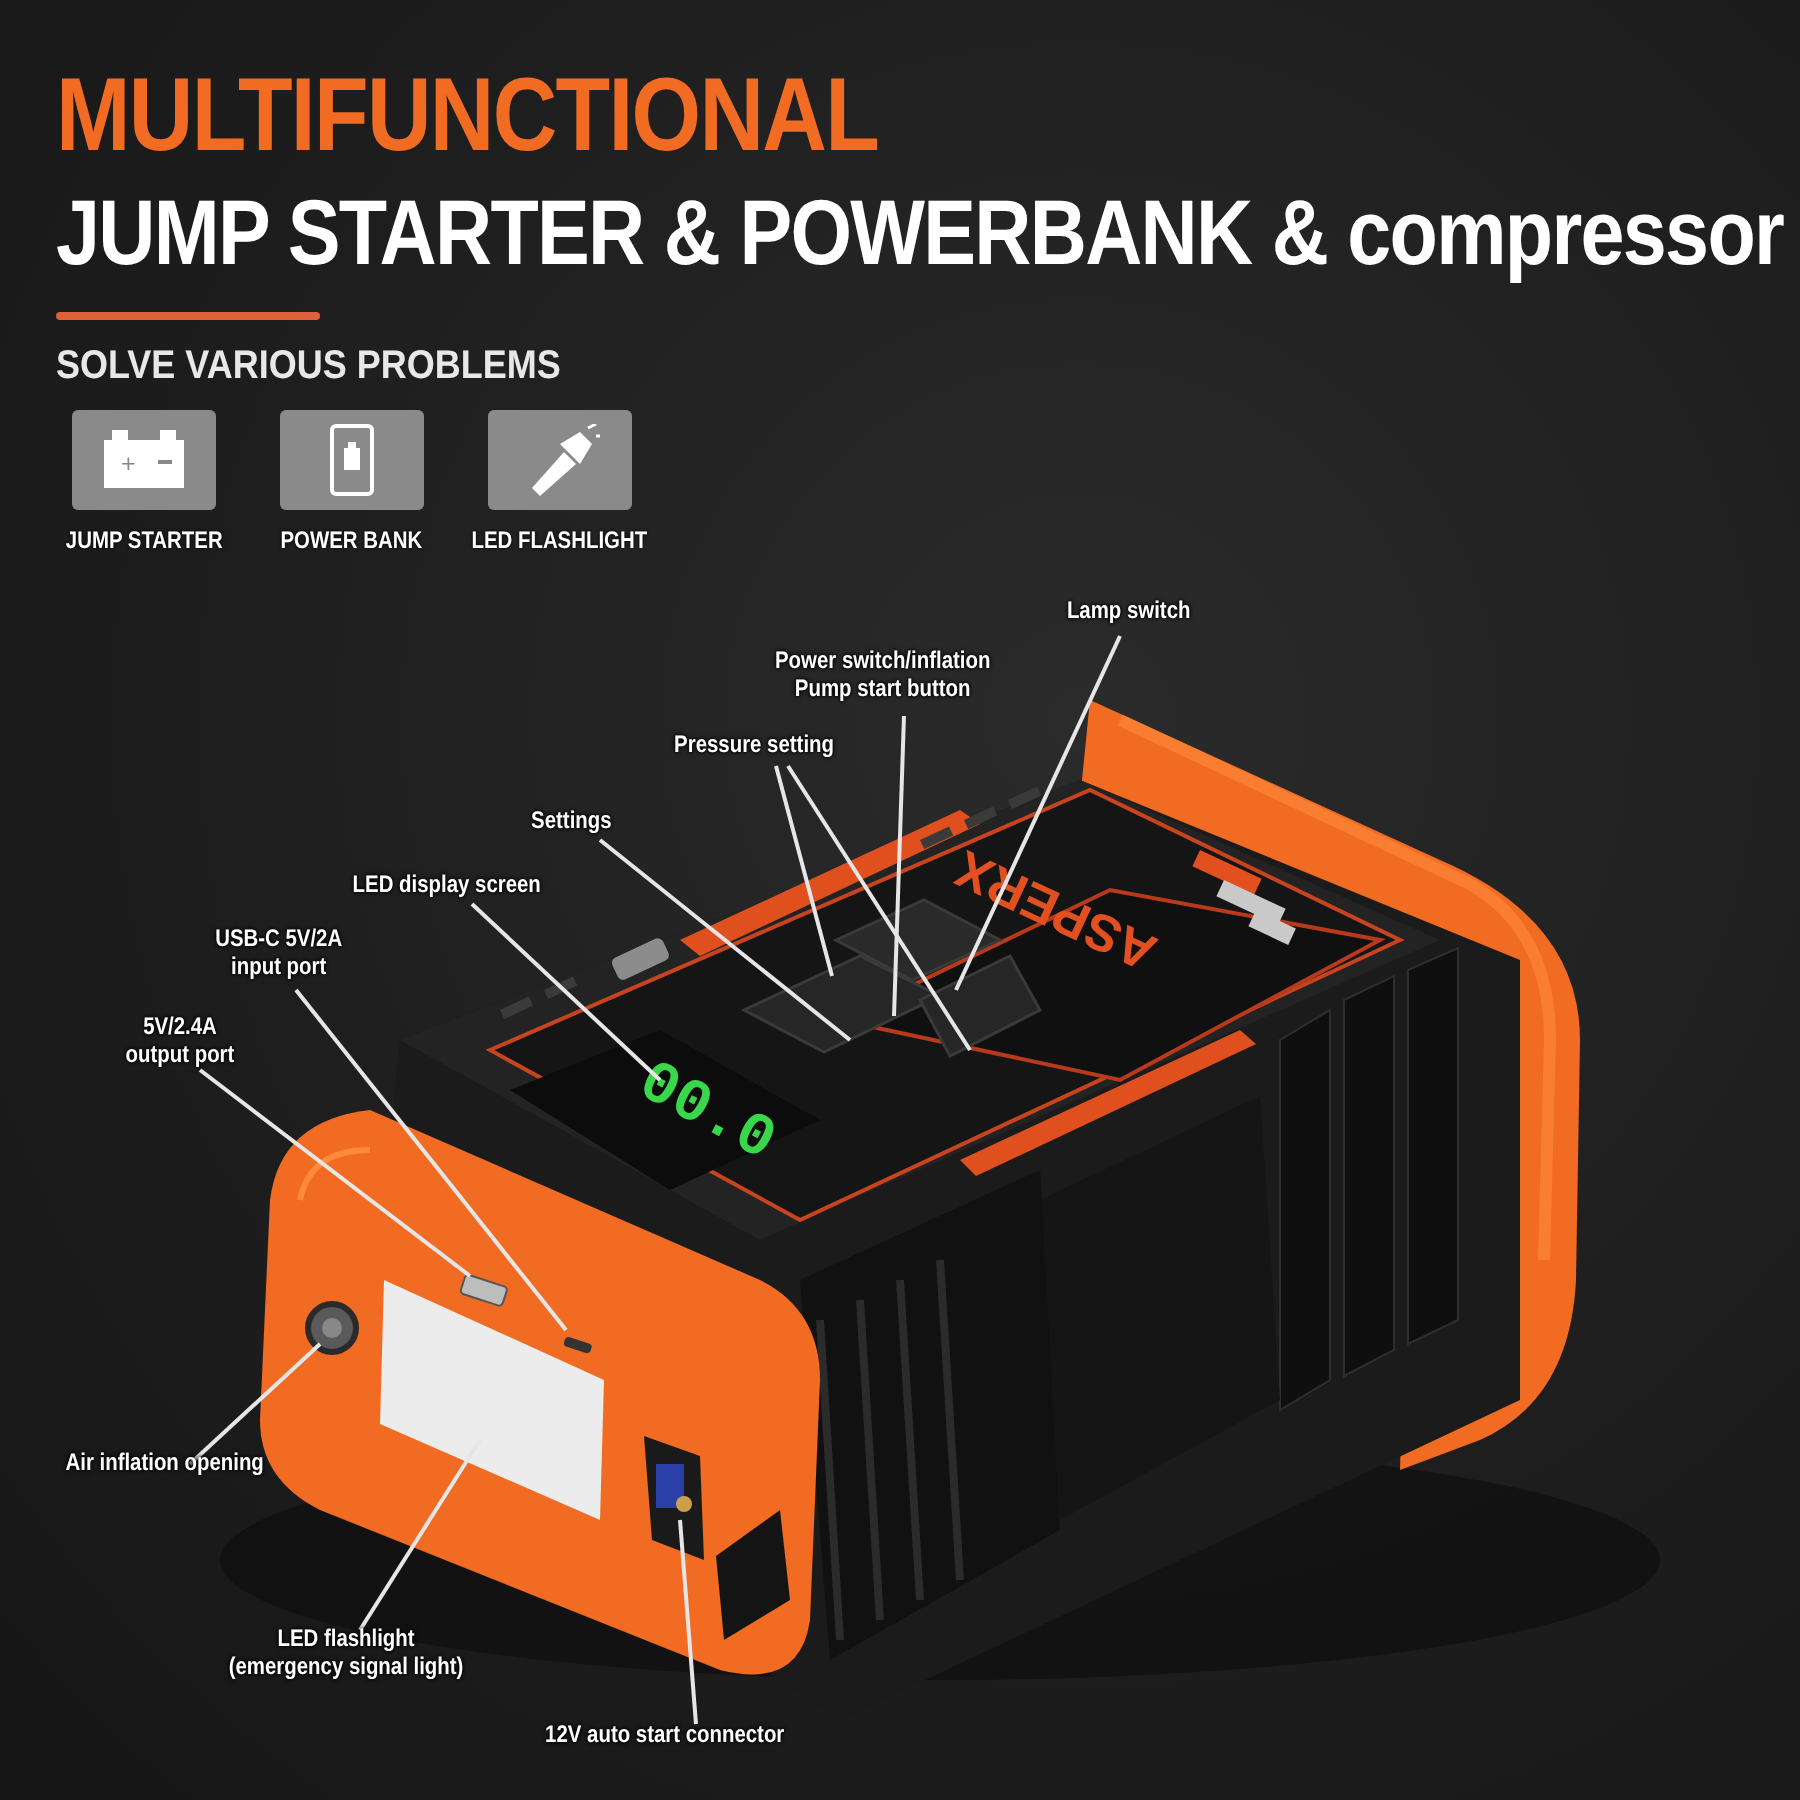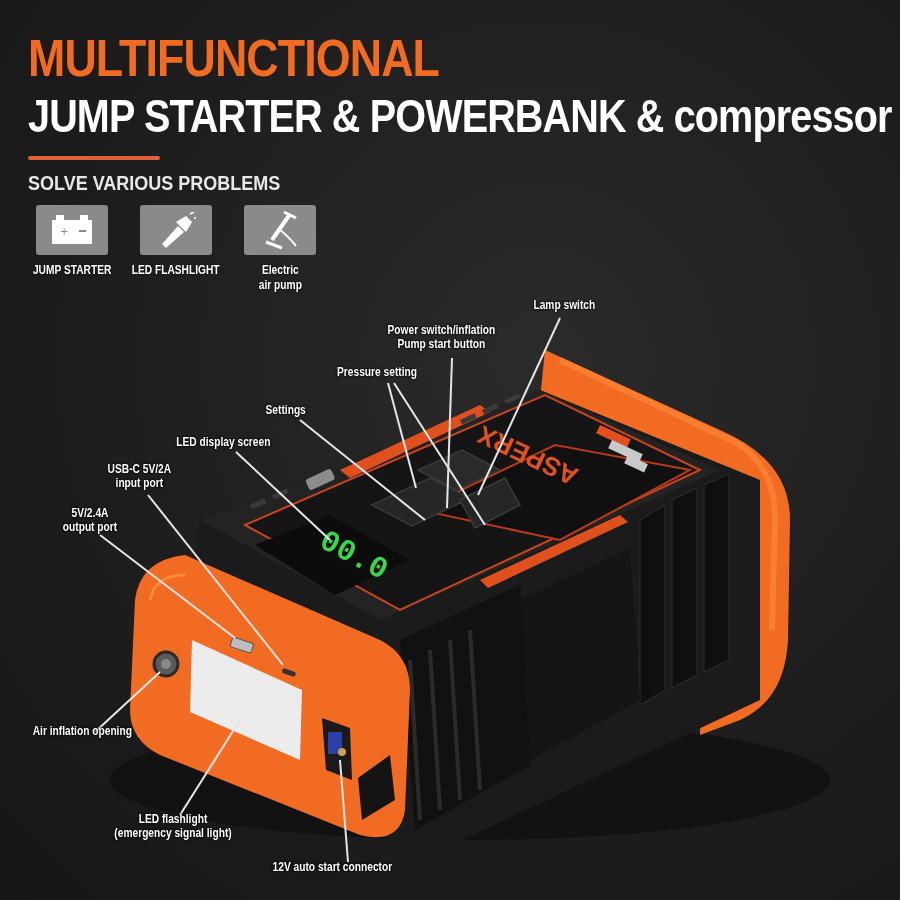--- a/index.html
+++ b/index.html
@@ -152,43 +152,39 @@
           <rect x="30" y="0" width="8" height="5" fill="#fff"></rect>
         <rect x="2" y="5" width="40" height="24" fill="#fff"></rect>
         <text x="10" y="20" font-size="10" fill="#888" font-family="DejaVu Sans, sans-serif">+</text>
         <rect x="29" y="15" width="7" height="2" fill="#888"></rect>
       </svg>
     </div>
     <div class="feature-label">JUMP STARTER</div>
   </div>
   <div class="feature">
     <div class="feature-box">
+      <svg width="22" height="36" viewBox="0 0 22 36">
+        <rect x="1" y="1" width="20" height="34" rx="2" fill="none" stroke="#fff" stroke-width="2"></rect>
+        <rect x="7" y="12" width="8" height="11" fill="#fff"></rect>
+        <rect x="9" y="9" width="4" height="3" fill="#fff"></rect>
+      </svg>
+    </div>
+    <div class="feature-label">POWER BANK</div>
+  </div>
+  <div class="feature">
+    <div class="feature-box">
       <svg width="40" height="36" viewBox="0 0 40 36">
         <path d="M6 32 L22 14 L28 20 L10 36 Z" fill="#fff"></path>
         <path d="M20 10 L30 4 L36 10 L30 20 Z" fill="#fff"></path>
         <line x1="34" y1="2" x2="38" y2="0" stroke="#fff" stroke-width="1.5"></line>
         <line x1="38" y1="6" x2="40" y2="6" stroke="#fff" stroke-width="1.5"></line>
       </svg>
     </div>
     <div class="feature-label">LED FLASHLIGHT</div>
   </div>
-  <div class="feature">
-    <div class="feature-box">
-      <svg width="40" height="40" viewBox="0 0 40 40">
-        <line x1="30" y1="4" x2="12" y2="30" stroke="#fff" stroke-width="4"></line>
-        <line x1="24" y1="2" x2="36" y2="8" stroke="#fff" stroke-width="3"></line>
-        <line x1="6" y1="32" x2="22" y2="38" stroke="#fff" stroke-width="3"></line>
-        <path d="M18 18 Q30 28 36 36" stroke="#fff" stroke-width="2" fill="none"></path>
-      </svg>
-    </div>
-    <div class="feature-label">
-      <div>Electric</div>
-      <div>air pump</div>
-    </div>
-  </div>
 </div>
 
 <div class="callout" style="left:528px; top:298px;">Lamp switch</div>
 <div class="callout" style="left:378px; top:323px;">
   <div>Power switch/inflation</div>
   <div>Pump start button</div>
 </div>
 <div class="callout" style="left:330px; top:365px;">Pressure setting</div>
 <div class="callout" style="left:262px; top:403px;">Settings</div>
 <div class="callout" style="left:168px; top:435px;">LED display screen</div>

